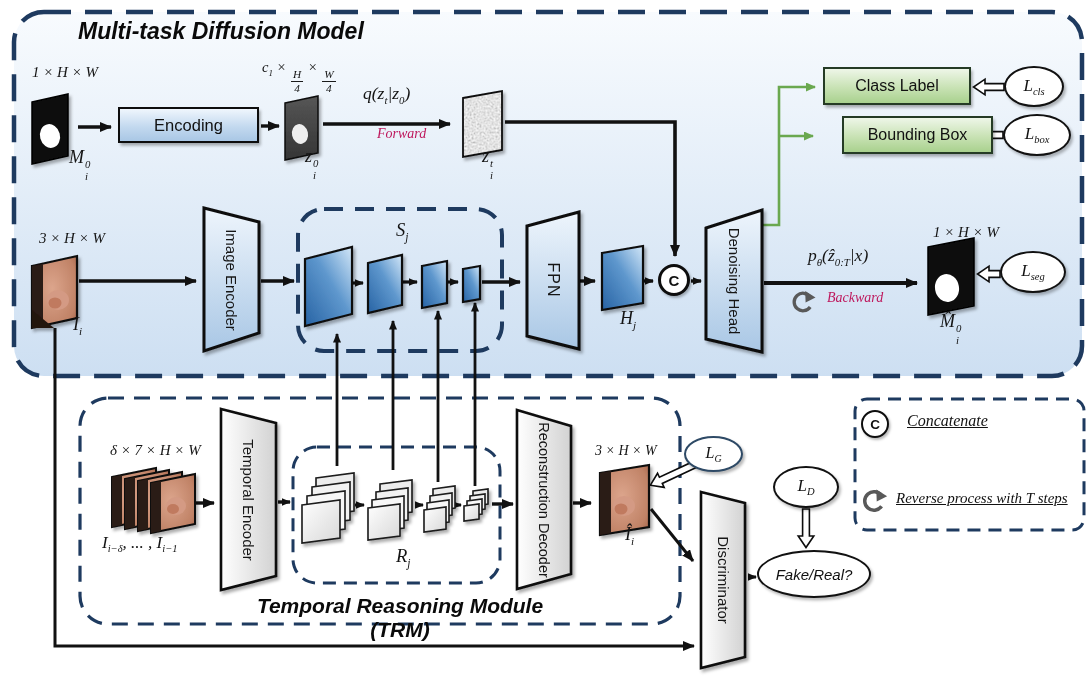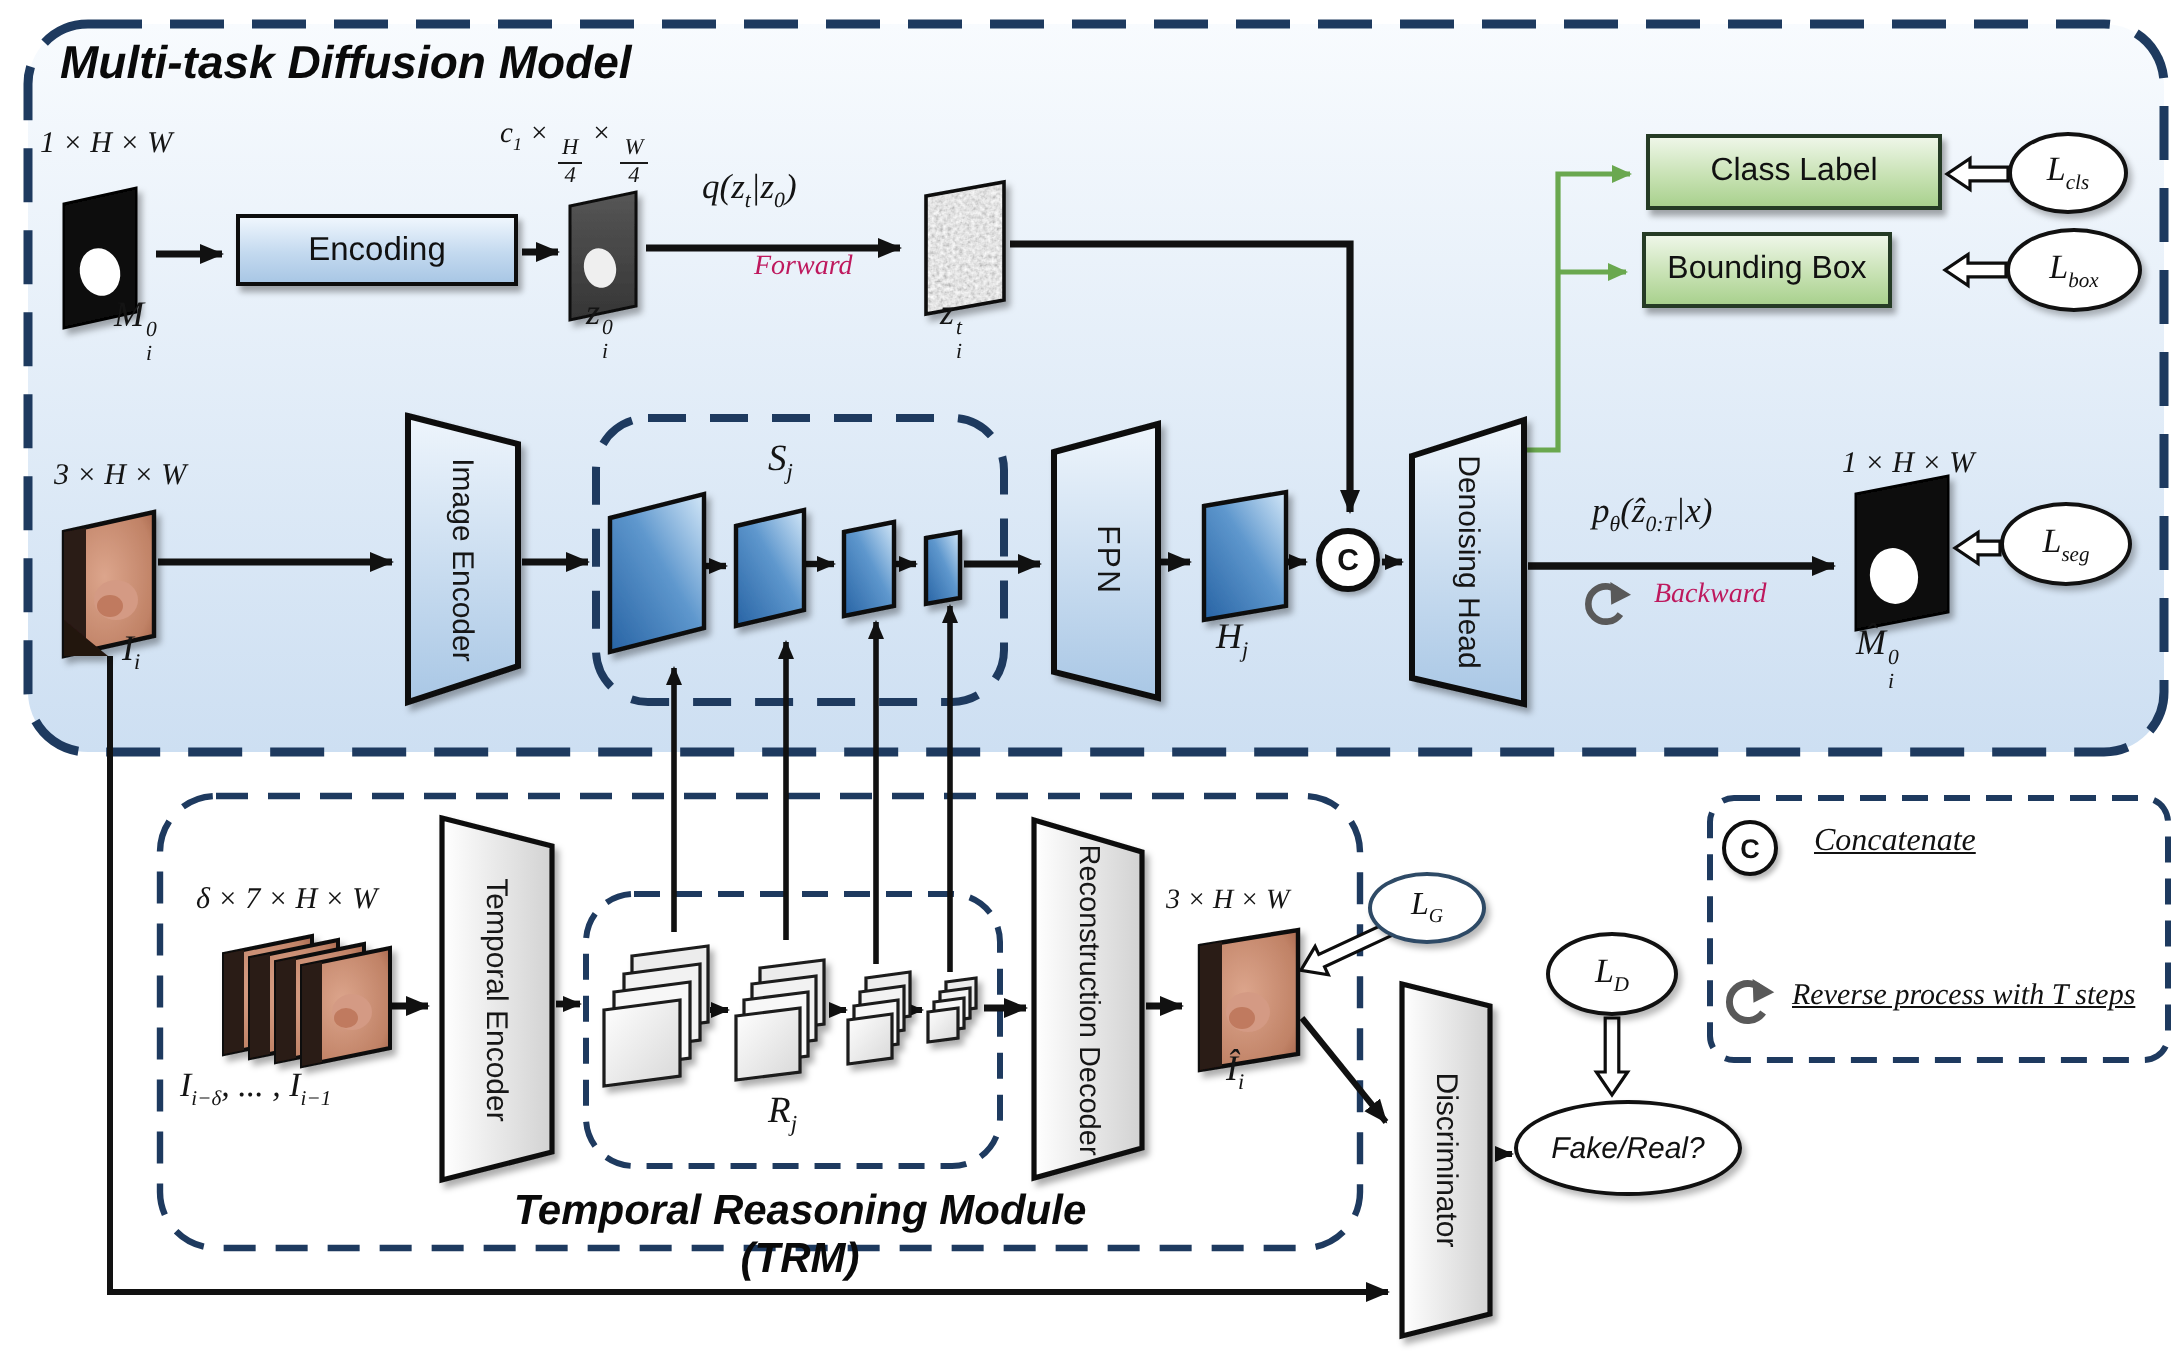--- a/index.html
+++ b/index.html
@@ -1,23 +1,23 @@
 <!DOCTYPE html>
 <html><head>
 <meta charset="utf-8">
 <style>
   html,body{margin:0;padding:0;background:#fff;}
   .canvas{position:relative;width:1092px;height:682px;background:#ffffff;overflow:hidden;
           font-family:"Liberation Sans",sans-serif;}
   svg.art{position:absolute;left:0;top:0;}
   .title{position:absolute;font-size:23px;font-weight:bold;font-style:italic;color:#0a0a0a;
-         font-family:"Liberation Sans",sans-serif;}
+         font-family:"Liberation Sans",sans-serif;margin-left:48px;}
   .trm-title{position:absolute;font-size:21px;font-weight:bold;font-style:italic;color:#0a0a0a;
          text-align:center;font-family:"Liberation Sans",sans-serif;}
-  .math{position:absolute;font-family:"Liberation Serif",serif;font-style:italic;color:#141414;white-space:nowrap;}
+  .math{position:absolute;font-family:"Liberation Serif",serif;font-style:italic;color:#141414;white-space:nowrap;margin-left:12px;}
   .mI{font-family:"Liberation Serif",serif;font-style:italic;font-size:17px;color:#111;white-space:nowrap;}
   sub{font-size:0.62em;}
   .ss{display:inline-flex;flex-direction:column;align-items:flex-start;font-size:0.60em;line-height:1;
       vertical-align:-0.42em;margin-left:1px;}
   .ss span:first-child{margin-bottom:1.5px;}
   .frac{display:inline-flex;flex-direction:column;align-items:center;font-size:0.78em;line-height:1.12;
         vertical-align:-0.55em;margin:0 1px;}
   .frac .num{border-bottom:1.3px solid #1a1a1a;padding:0 2px;}
   .cap{position:absolute;font-style:italic;font-size:14px;color:#be185d;font-family:Liberation Serif, serif;}
   .rot{position:absolute;white-space:nowrap;transform:translate(-50%,-50%) rotate(90deg);
@@ -271,21 +271,21 @@
       </span></div>
 
 <div class="math" style="left:351px;top:83px;font-size:17.5px"><span>q(z</span><sub>t</sub><span>|z</span><sub>0</sub><span>)</span></div>
 <div class="cap" style="left:377px;top:126px">Forward</div>
 <div class="math" style="left:470px;top:146px;font-size:18px"><span>z</span><span class="ss">
         <span>t</span>
         <span>i</span>
       </span></div>
 
 <div class="gbox" style="left:823px;top:67px;width:148px;height:38px">Class Label</div>
-<div class="gbox" style="left:821px;top:116px;width:125px;height:38px">Bounding Box</div>
+<div class="gbox" style="left:842px;top:116px;width:151px;height:38px">Bounding Box</div>
 <div class="ellipse" style="left:1004px;top:66px;width:60px;height:41px">
   <span class="mI"><span>L</span><sub>cls</sub></span>
 </div>
 <div class="ellipse" style="left:1003px;top:114px;width:68px;height:42px">
   <span class="mI"><span>L</span><sub>box</sub></span>
 </div>
 
 <div class="math" style="left:27px;top:230px;font-size:15px">3 × H × W</div>
 <div class="math" style="left:61px;top:314px;font-size:18px"><span>I</span><sub>i</sub></div>
 

